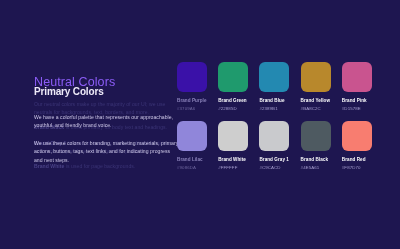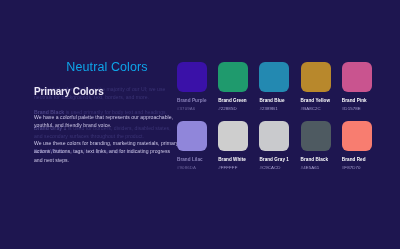--- a/index.html
+++ b/index.html
@@ -36,24 +36,23 @@
     position: absolute;
     left: 0;
     top: 0;
     width: 146px;
     opacity: 1;
   }
   .layer-ghost .section-title {
     font-size: 12.5px;
     font-weight: 400;
     letter-spacing: .1px;
-    color: #0ea5e9;
-    margin: 1px 0 10px 0;
+    color: #8b5cf6;
+    margin: 16px 0 10px 0;
     line-height: 1.1;
-    text-align: center;
   }
   .layer-ghost p {
     margin: 0 0 7px 0;
     font-size: 5.1px;
     line-height: 1.62;
     color: #3b3476;
     letter-spacing: .04px;
   }
   .layer-ghost b {
     color: #4a4287;

